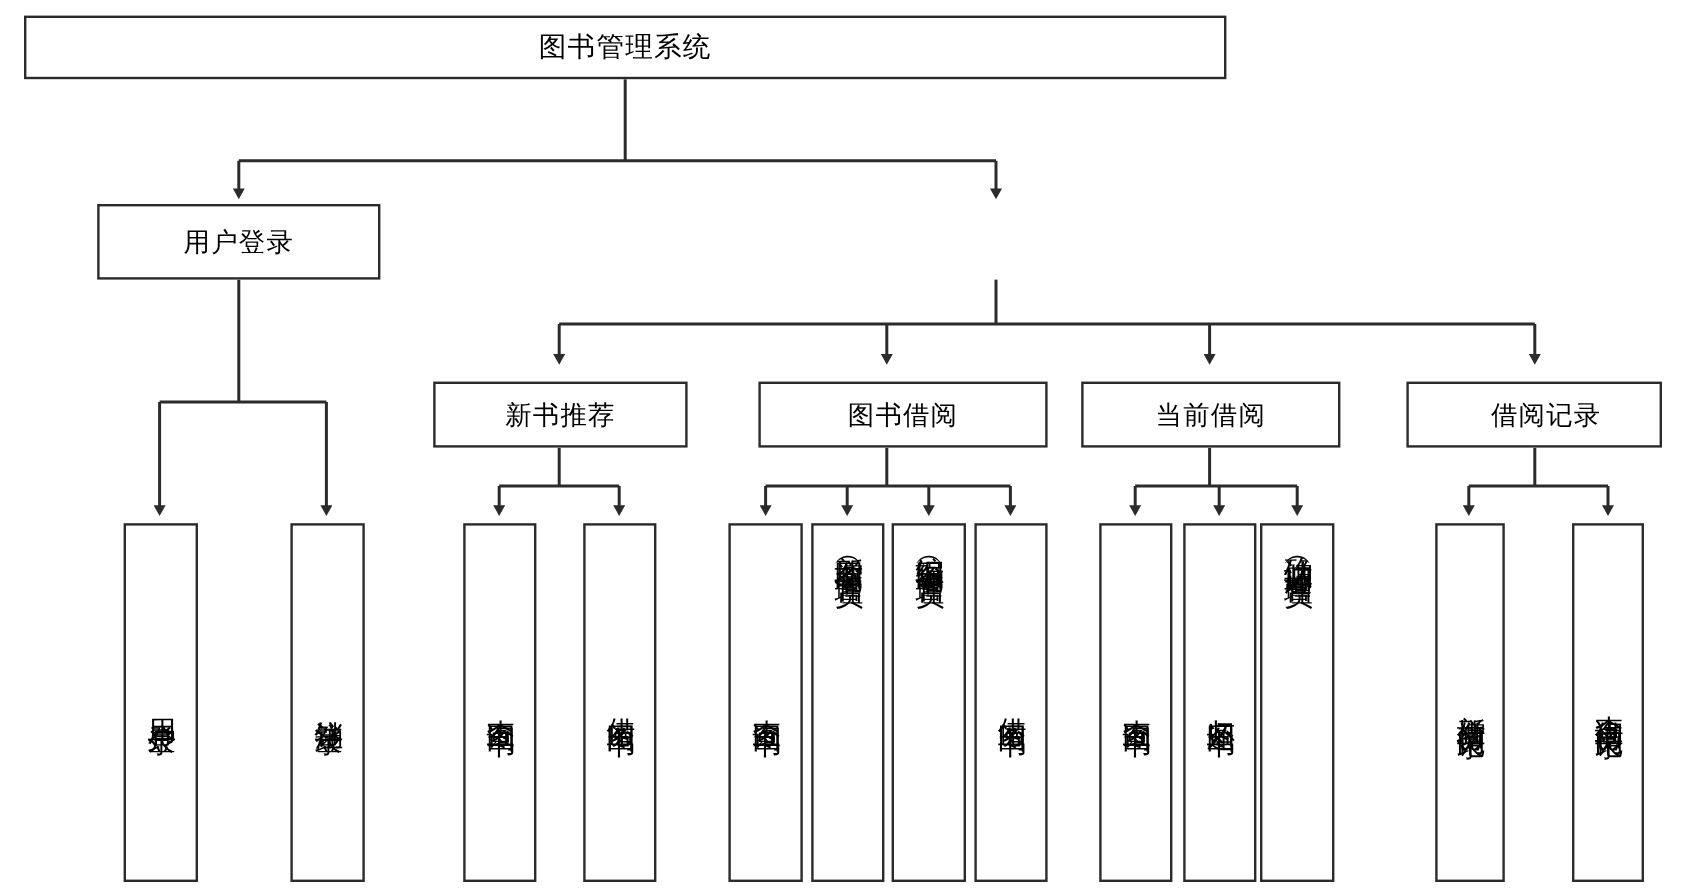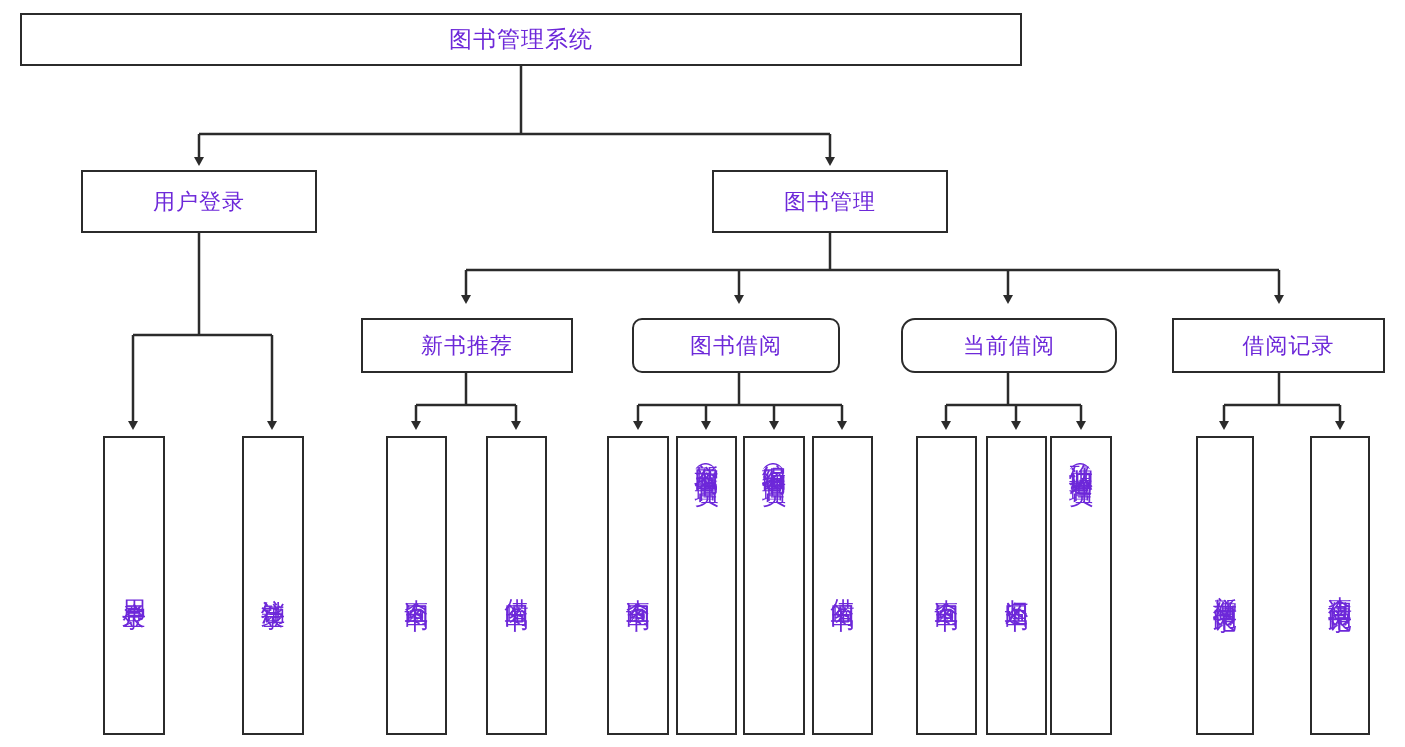--- a/index.html
+++ b/index.html
@@ -26,21 +26,21 @@
   .node {
     position: absolute;
     box-sizing: border-box;
     background: #ffffff;
     border: 2px solid #2b2b2b;
     display: flex;
     align-items: center;
     justify-content: center;
   }
   .node-label {
-    color: #6d28d9;
+    color: #000000;
     line-height: 1.18;
     text-align: left;
     white-space: nowrap;
   }
   
   .node.h .node-label {
     font-size: 22px;
     letter-spacing: 1px;
   }
   .node.root .node-label {
@@ -127,31 +127,28 @@
     </g>
   </svg>
 
   <div class="node h root" style="left:20px; top:13px; width:1002px; height:53px;">
     <span class="node-label">图书管理系统</span>
   </div>
 
   <div class="node h" style="left:81px; top:170px; width:236px; height:63px;">
     <span class="node-label">用户登录</span>
   </div>
-  <div class="node h" style="left:712px; top:170px; width:236px; height:63px;">
-    <span class="node-label">图书管理</span>
-  </div>
 
   <div class="node h" style="left:361px; top:318px; width:212px; height:55px;">
     <span class="node-label">新书推荐</span>
   </div>
-  <div class="node h" style="left:632px; top:318px; width:208px; height:55px;border-radius:10px;">
+  <div class="node h" style="left:632px; top:318px; width:241px; height:55px;">
     <span class="node-label">图书借阅</span>
   </div>
-  <div class="node h" style="left:901px; top:318px; width:216px; height:55px;border-radius:14px;">
+  <div class="node h" style="left:901px; top:318px; width:216px; height:55px;">
     <span class="node-label">当前借阅</span>
   </div>
   <div class="node h" style="left:1172px; top:318px; width:213px; height:55px;padding-left:20px;">
     <span class="node-label">借阅记录</span>
   </div>
 
   <div class="node v centered" style="left:103px; top:436px; width:62px; height:299px;">
     <span class="node-label">用户登录</span>
   </div>
   <div class="node v centered" style="left:242px; top:436px; width:62px; height:299px;">

